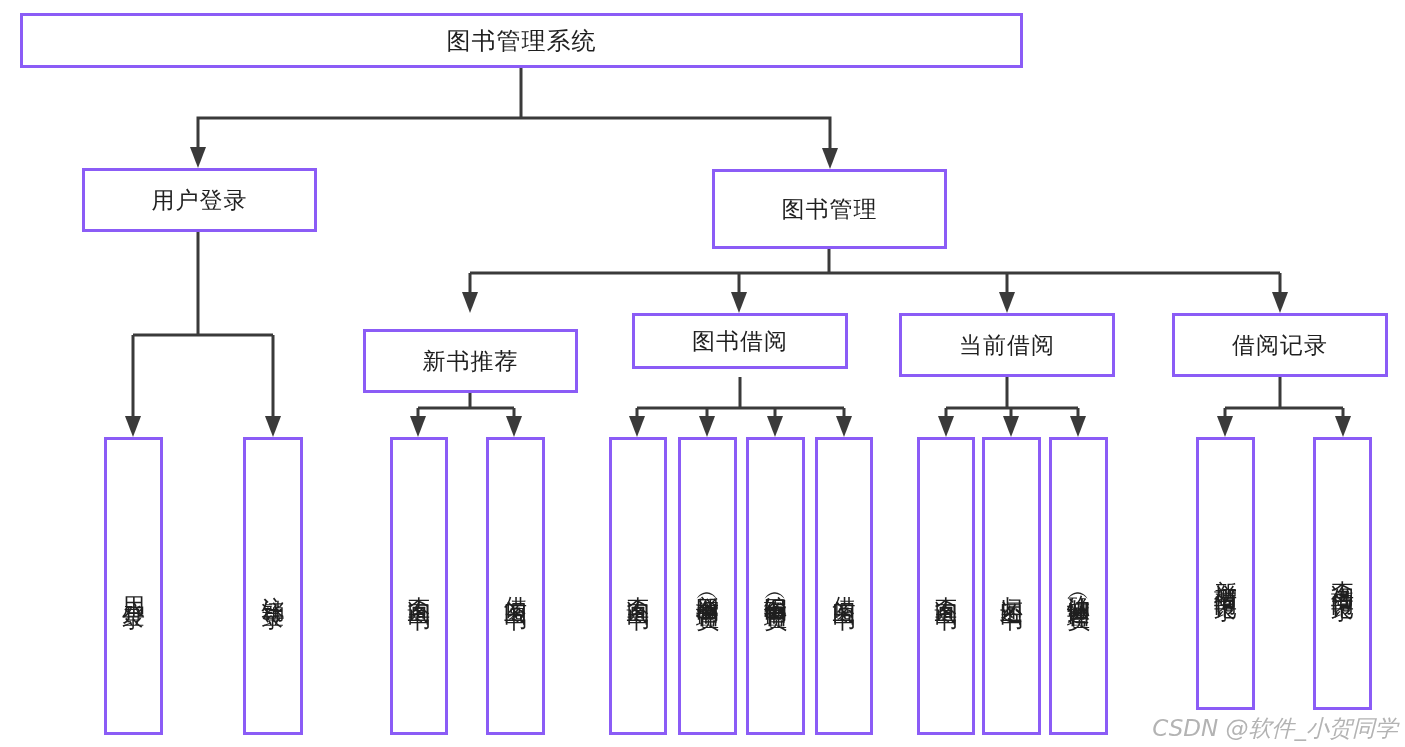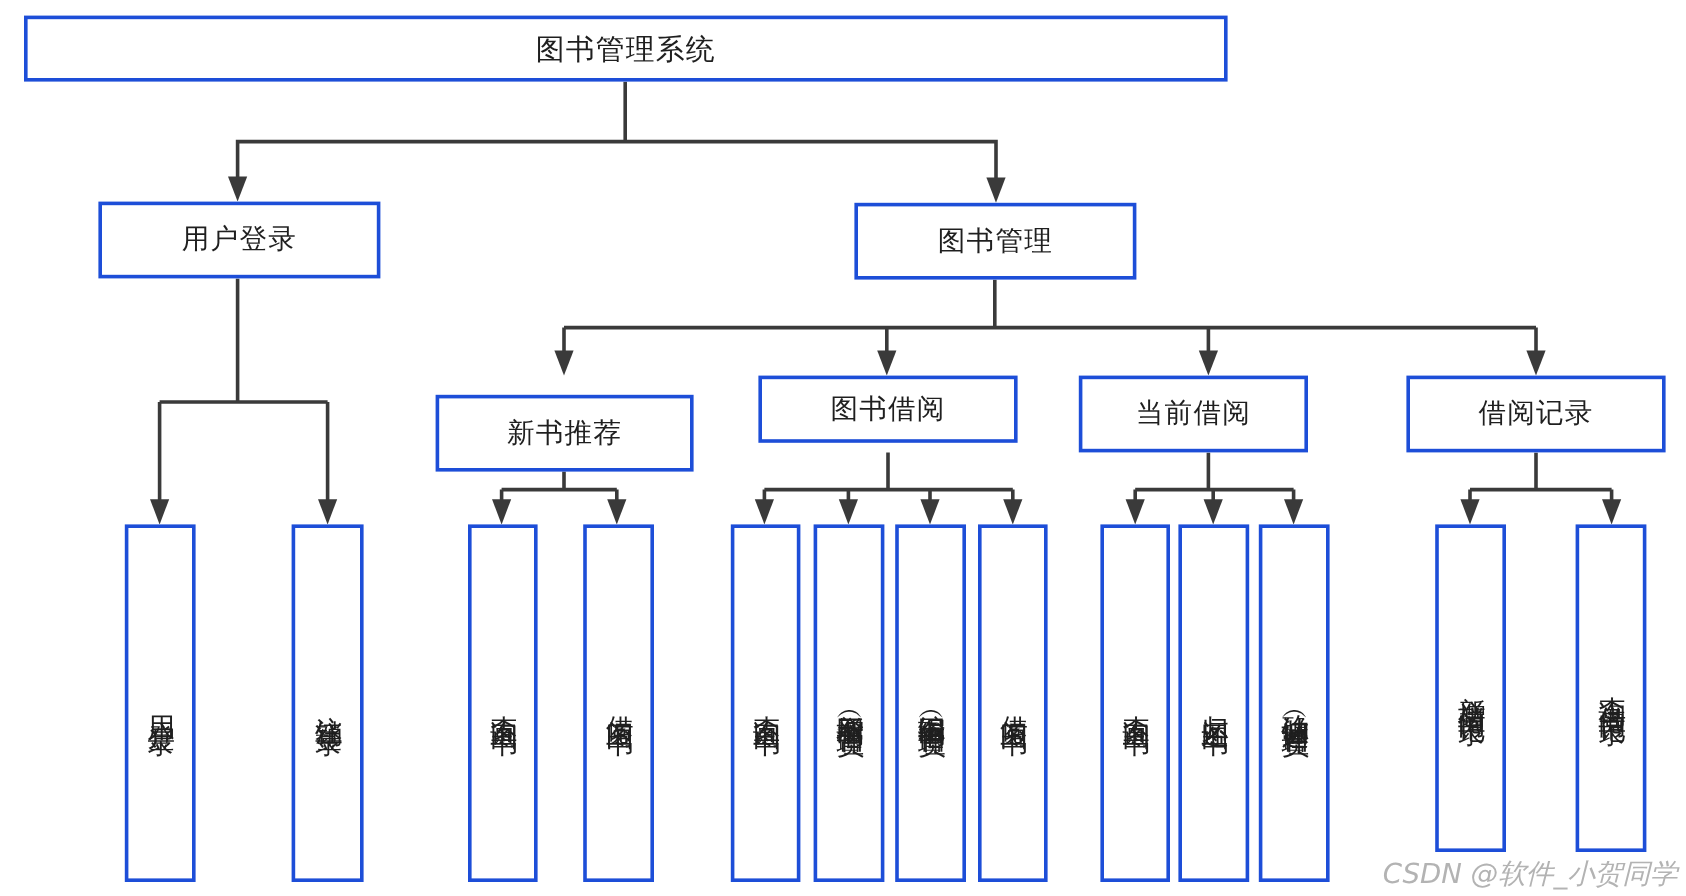--- a/index.html
+++ b/index.html
@@ -17,21 +17,21 @@
   }
   .connectors {
     position: absolute;
     left: 0;
     top: 0;
     pointer-events: none;
   }
   .box {
     position: absolute;
     box-sizing: border-box;
-    border: 3px solid #1d4ed8;
+    border: 3px solid #8b5cf6;
     background: #ffffff;
     display: flex;
     align-items: center;
     justify-content: center;
     color: #1f1f1f;
     font-size: 23px;
     letter-spacing: 1px;
     line-height: 1;
     text-align: center;
   }
@@ -89,25 +89,25 @@
     <polygon points="1070,416 1086,416 1078,437" fill="#3a3a3a"></polygon>
 
     <path d="M1280 377 V408 M1225 408 H1343 M1225 408 V418 M1343 408 V418" stroke="#3a3a3a" stroke-width="3" fill="none"></path>
     <polygon points="1217,416 1233,416 1225,437" fill="#3a3a3a"></polygon>
     <polygon points="1335,416 1351,416 1343,437" fill="#3a3a3a"></polygon>
   </svg>
 
   <div class="box" style="left:20px; top:13px; width:1003px; height:55px; font-size:24px;">图书管理系统</div>
 
   <div class="box" style="left:82px; top:168px; width:235px; height:64px;">用户登录</div>
-  <div class="box" style="left:712px; top:169px; width:235px; height:64px;">图书管理</div>
+  <div class="box" style="left:712px; top:169px; width:235px; height:80px;">图书管理</div>
 
   <div class="box" style="left:363px; top:313px; width:215px; height:64px;margin-top:16px;">新书推荐</div>
   <div class="box" style="left:632px; top:313px; width:216px; height:56px;">图书借阅</div>
-  <div class="box" style="left:899px; top:313px; width:191px; height:64px;">当前借阅</div>
+  <div class="box" style="left:899px; top:313px; width:216px; height:64px;">当前借阅</div>
   <div class="box" style="left:1172px; top:313px; width:216px; height:64px;">借阅记录</div>
 
   <div class="box vertical" style="left:104px; top:437px; width:59px; height:298px;">用户登录</div>
   <div class="box vertical" style="left:243px; top:437px; width:60px; height:298px;">注销登录</div>
 
   <div class="box vertical" style="left:390px; top:437px; width:58px; height:298px;">查询图书</div>
   <div class="box vertical" style="left:486px; top:437px; width:59px; height:298px;">借阅图书</div>
 
   <div class="box vertical" style="left:609px; top:437px; width:58px; height:298px;">查询图书</div>
   <div class="box vertical" style="left:678px; top:437px; width:59px; height:298px; letter-spacing:2px;">新增图书（管理员）</div>

